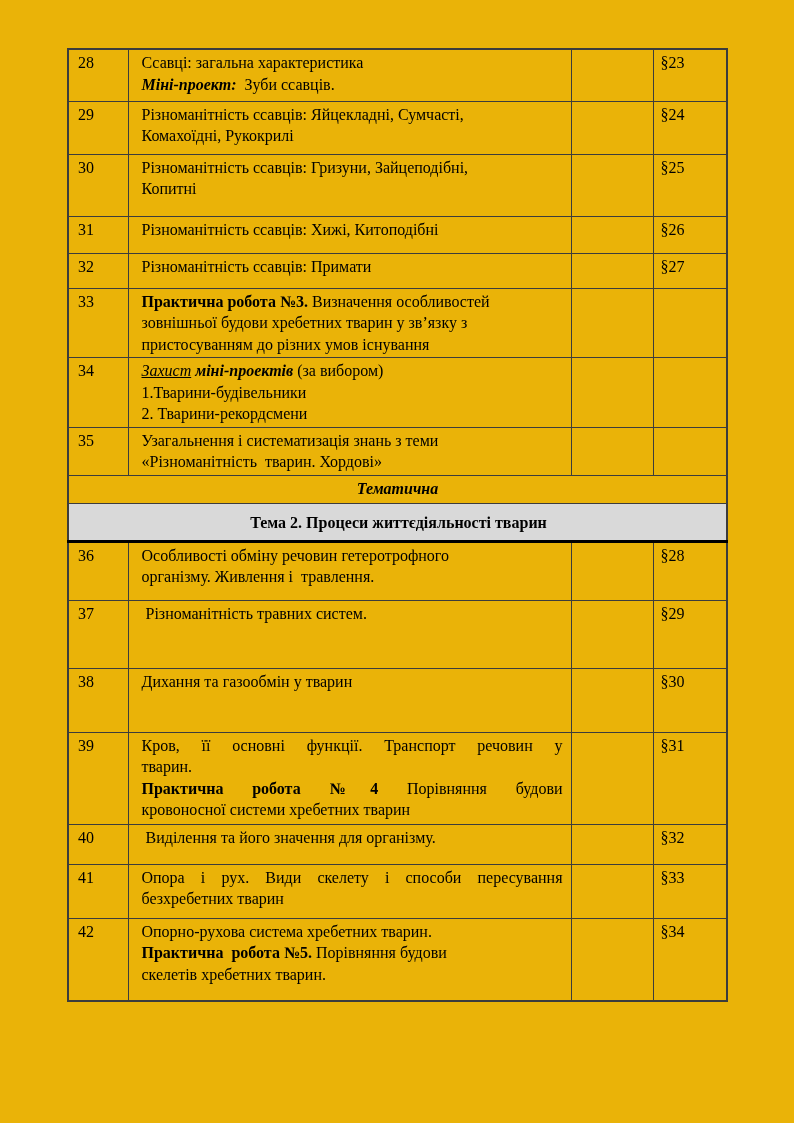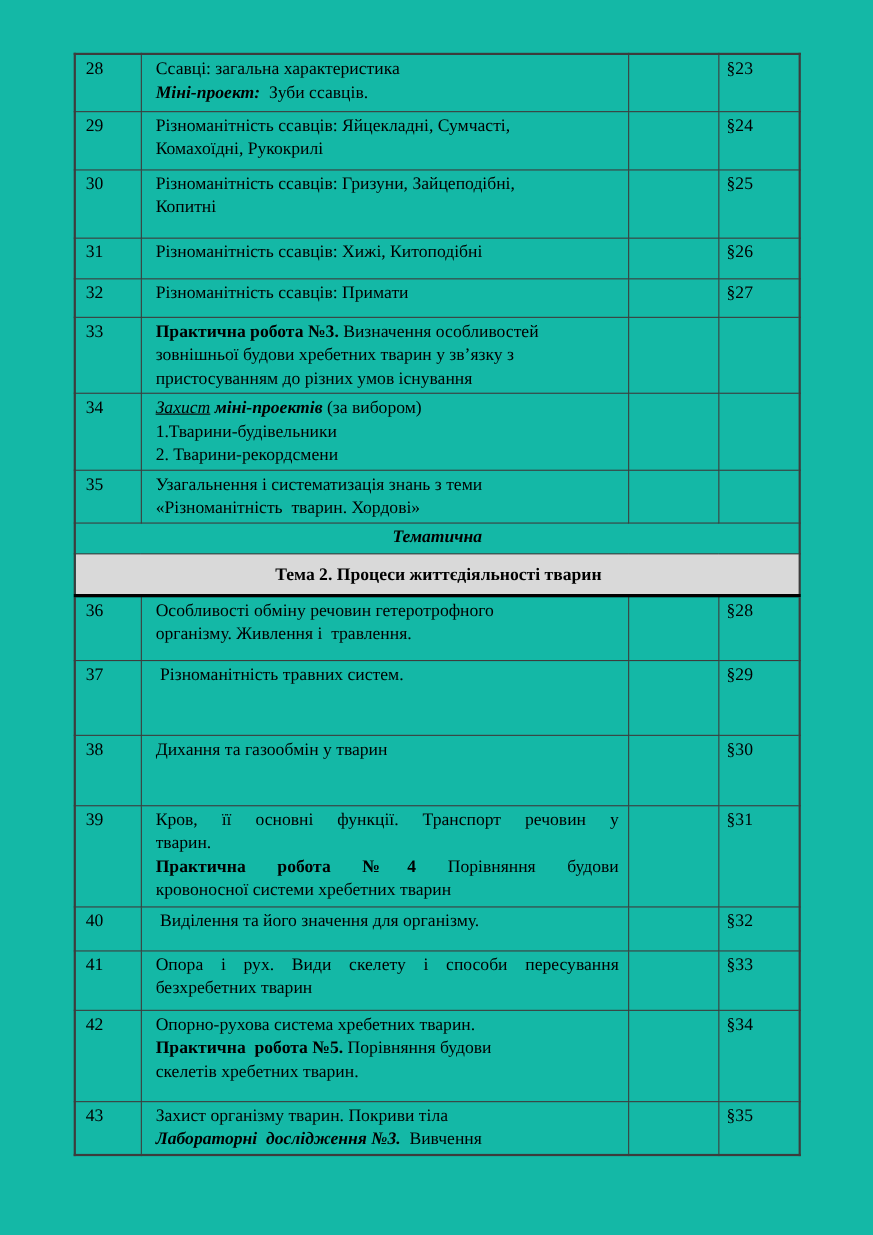--- a/index.html
+++ b/index.html
@@ -8,21 +8,21 @@
     width: 794px;
     height: 1123px;
     background: #ffffff;
     font-family: "Liberation Serif", "DejaVu Serif", serif;
     color: #000000;
   }
   .page {
     position: relative;
     width: 794px;
     height: 1123px;
-    background: #14b8a6;
+    background: #eab308;
     overflow: hidden;
   }
   table.doc-table {
     position: absolute;
     left: 67px;
     top: 48px;
     width: 659px;
     border-collapse: collapse;
     table-layout: fixed;
     border: 2px solid #3c3c3c;
@@ -203,24 +203,15 @@
         <tr style="height: 83px;">
           <td class="num-cell">42</td>
           <td class="topic-cell">
             <div class="line"><span>Опорно-рухова система хребетних тварин.</span></div>
             <div class="line"><span class="run-b">Практична  робота №5.</span><span> Порівняння будови</span></div>
             <div class="line"><span>скелетів хребетних тварин.</span></div>
           </td>
           <td class="empty-cell"></td>
           <td class="ref-cell">§34</td>
         </tr>
-        <tr style="height: 45px;">
-          <td class="num-cell">43</td>
-          <td class="topic-cell">
-            <div class="line"><span>Захист організму тварин. Покриви тіла</span></div>
-            <div class="line"><span class="run-bi">Лабораторні  дослідження №3.</span><span>  Вивчення</span></div>
-          </td>
-          <td class="empty-cell"></td>
-          <td class="ref-cell">§35</td>
-        </tr>
       </tbody>
   </table>
 </div>
 
 </body></html>

